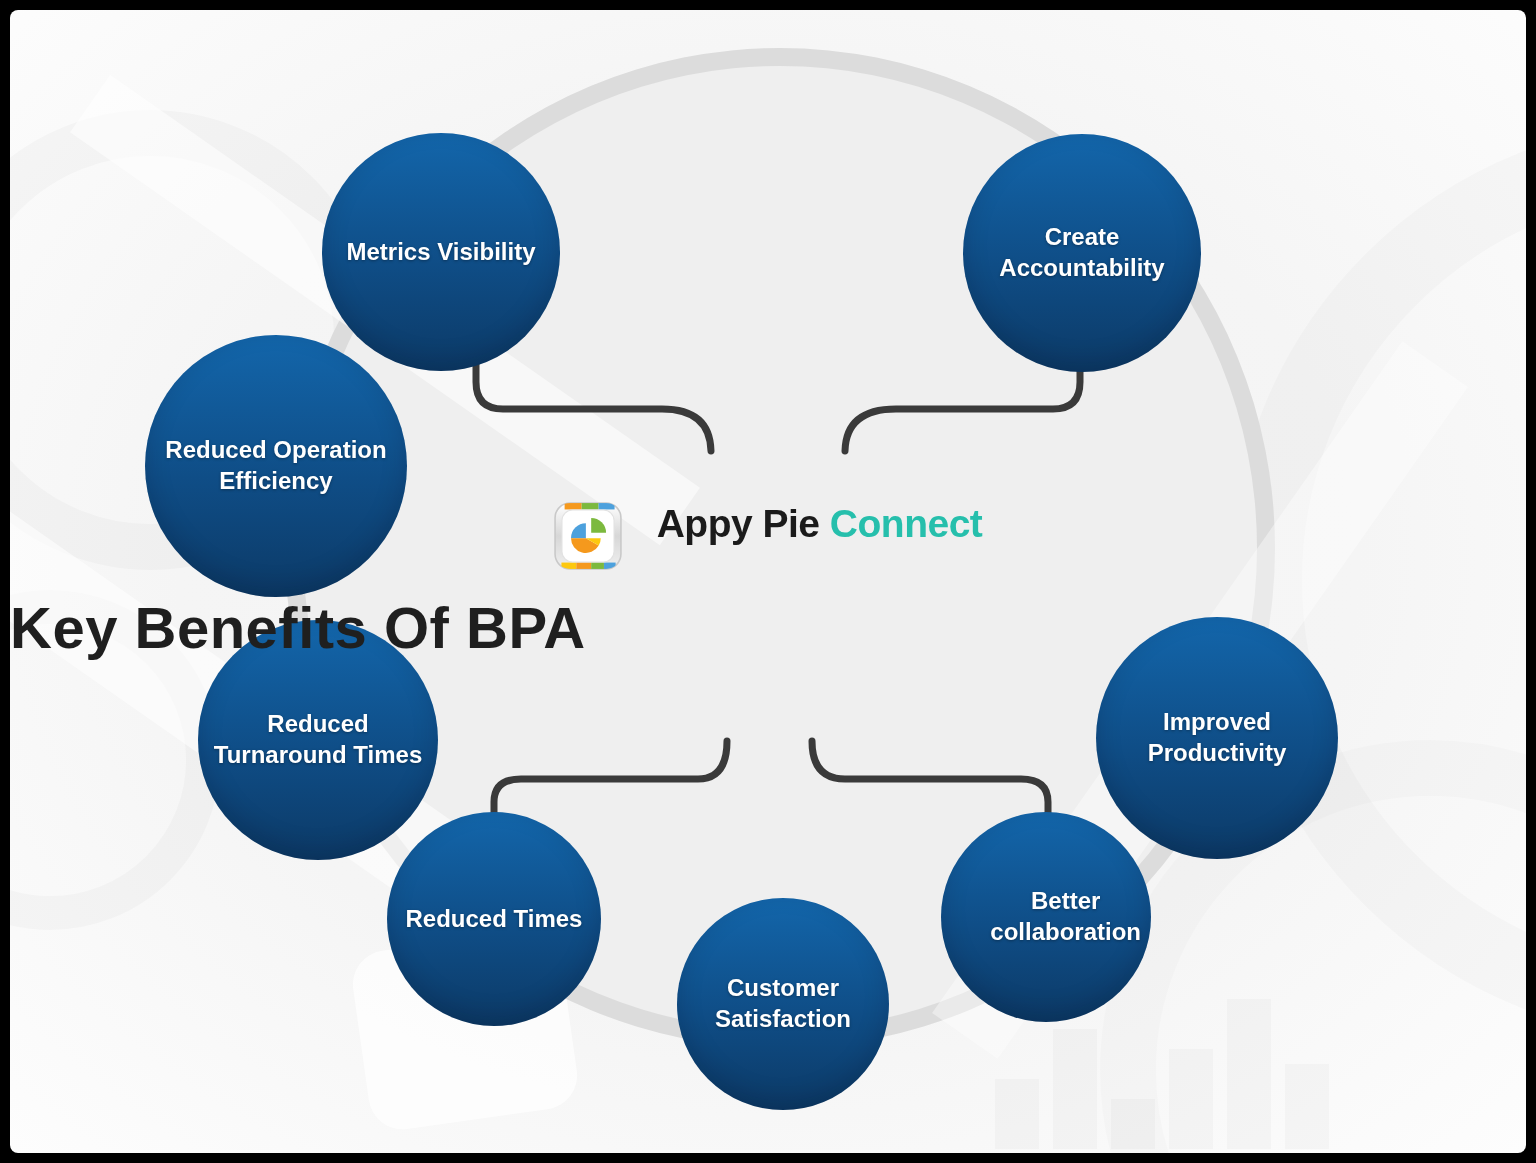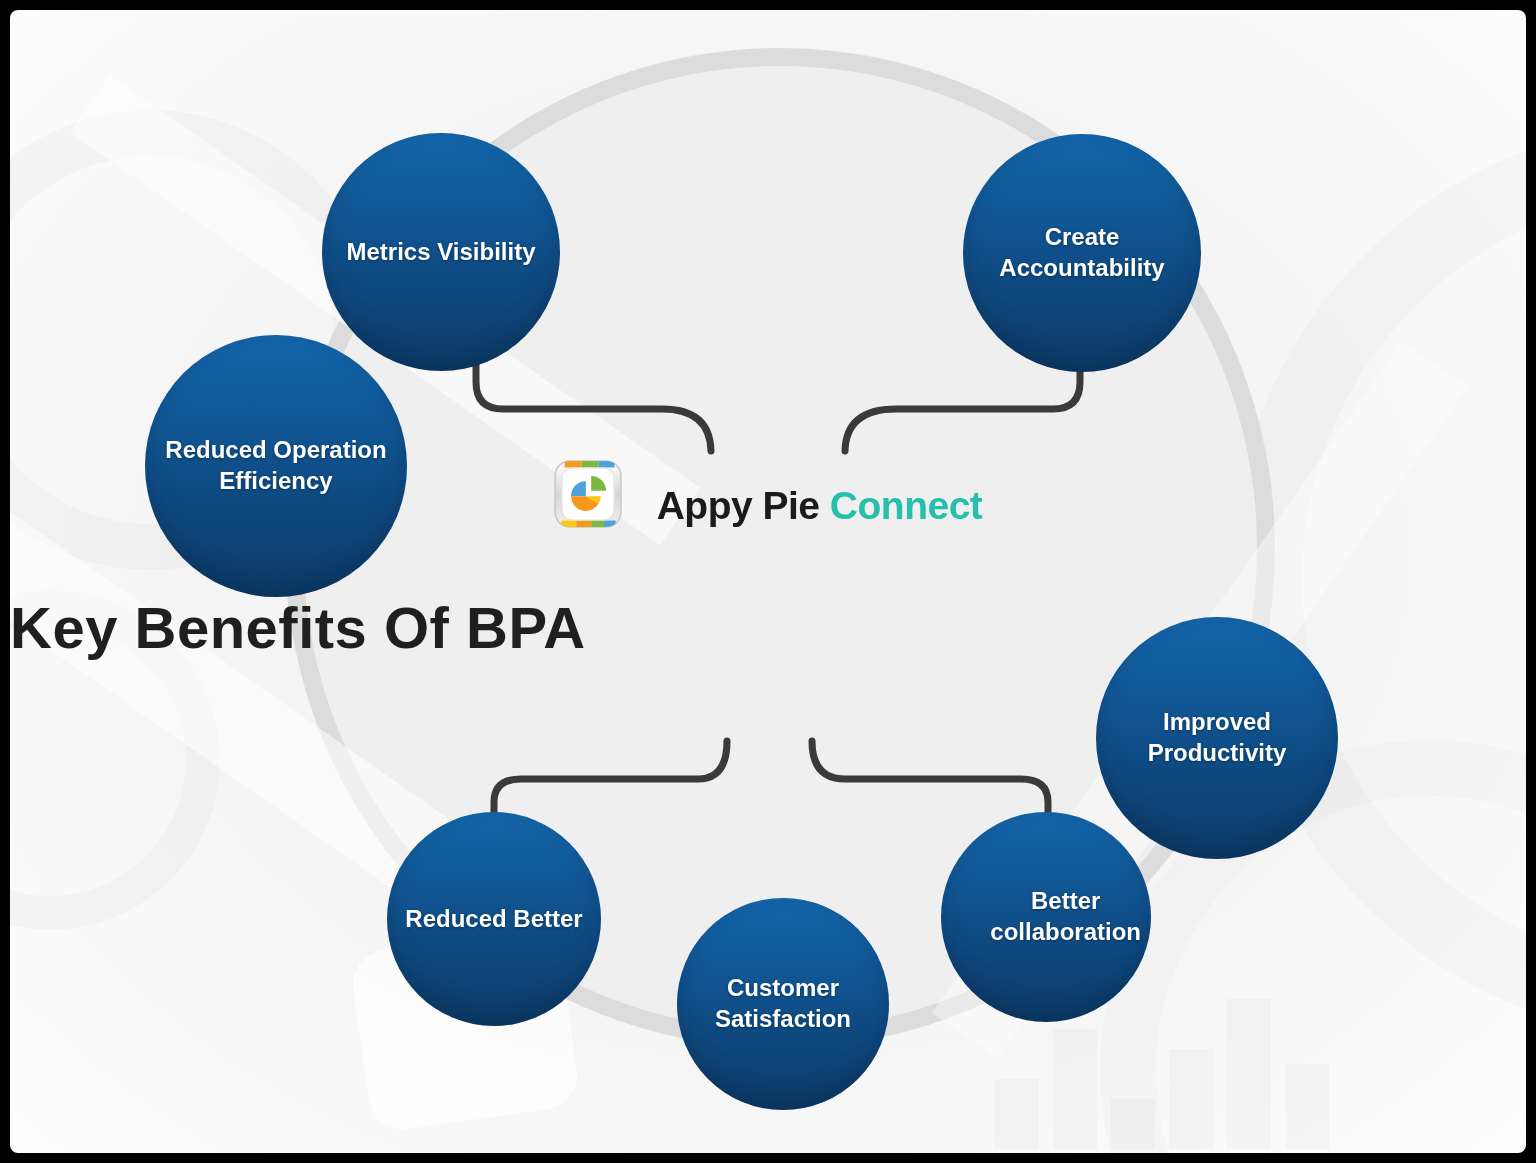--- a/index.html
+++ b/index.html
@@ -45,21 +45,21 @@
   #b-create{left:953px;top:124px;width:238px;height:238px;}
   #b-operation{left:135px;top:325px;width:262px;height:262px;}
   #b-errors{left:1122px;top:334px;width:252px;height:252px;}
   #b-turnaround{left:188px;top:610px;width:240px;height:240px;}
   #b-productivity{left:1086px;top:607px;width:242px;height:242px;}
   #b-costs{left:377px;top:802px;width:214px;height:214px;}
   #b-collab{left:931px;top:802px;width:210px;height:210px;justify-content:flex-end;}
   #b-customer{left:667px;top:888px;width:212px;height:212px;}
 
   
-  .logo-row{position:absolute;left:0;right:0;top:450px;display:flex;align-items:flex-end;
+  .logo-row{position:absolute;left:0;right:0;top:492px;display:flex;align-items:flex-start;
             justify-content:center;gap:35px;z-index:5;}
   .logo-icon{width:68px;height:68px;display:block;}
   .logo-text{font-size:39px;font-weight:bold;letter-spacing:-0.5px;color:#1b1b1b;}
   .logo-text .secondary{color:var(--brand-teal,#26bfac);font-weight:bold;}
   .page-title{position:absolute;left:0;right:0;top:584px;margin:0;text-align:left;z-index:5;
               font-size:58px;font-weight:600;color:var(--title-color,#1f1f1f);letter-spacing:0.5px;}
 </style>
 </head>
 <body>
 
@@ -97,26 +97,30 @@
       <span class="bubble-label">Metrics Visibility</span>
     </div>
     <div class="bubble" id="b-create">
       <span class="bubble-label">Create
 Accountability</span>
     </div>
     <div class="bubble" id="b-operation">
       <span class="bubble-label">Reduced Operation
 Efficiency</span>
     </div>
+    <div class="bubble" id="b-turnaround">
+      <span class="bubble-label">Reduced
+Turnaround Times</span>
+    </div>
     <div class="bubble" id="b-productivity">
       <span class="bubble-label">Improved
 Productivity</span>
     </div>
     <div class="bubble" id="b-costs">
-      <span class="bubble-label">Reduced Better</span>
+      <span class="bubble-label">Reduced Times</span>
     </div>
     <div class="bubble" id="b-collab">
       <span class="bubble-label">Better
 collaboration</span>
     </div>
     <div class="bubble" id="b-customer">
       <span class="bubble-label">Customer
 Satisfaction</span>
     </div>
 

